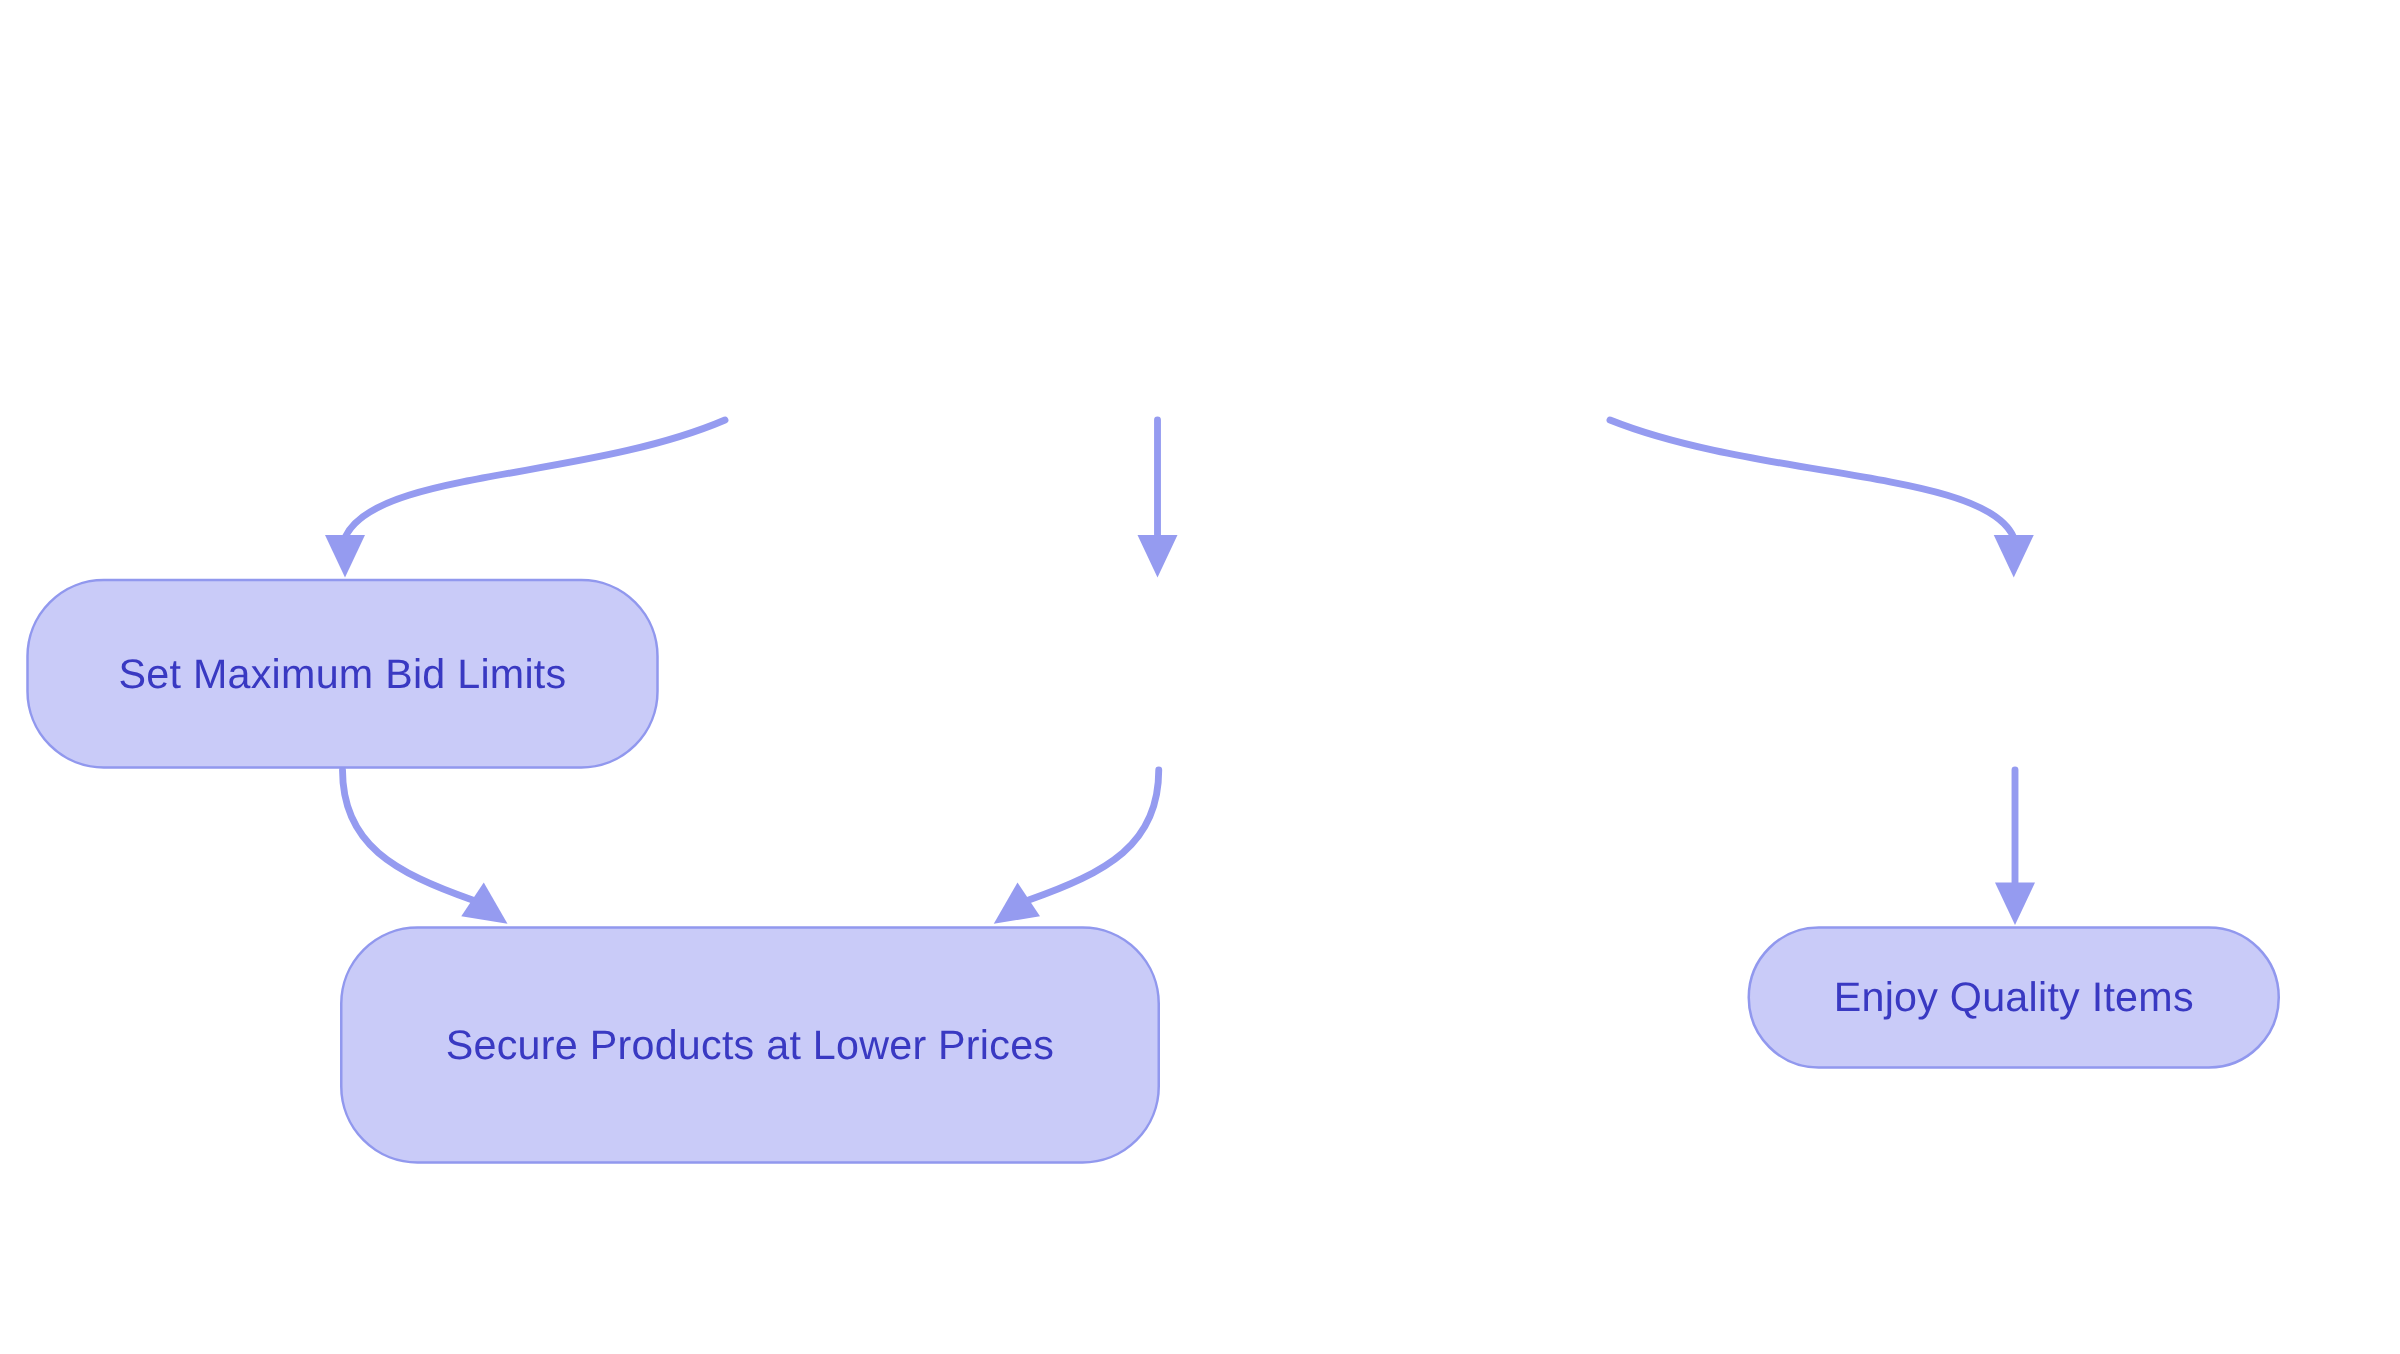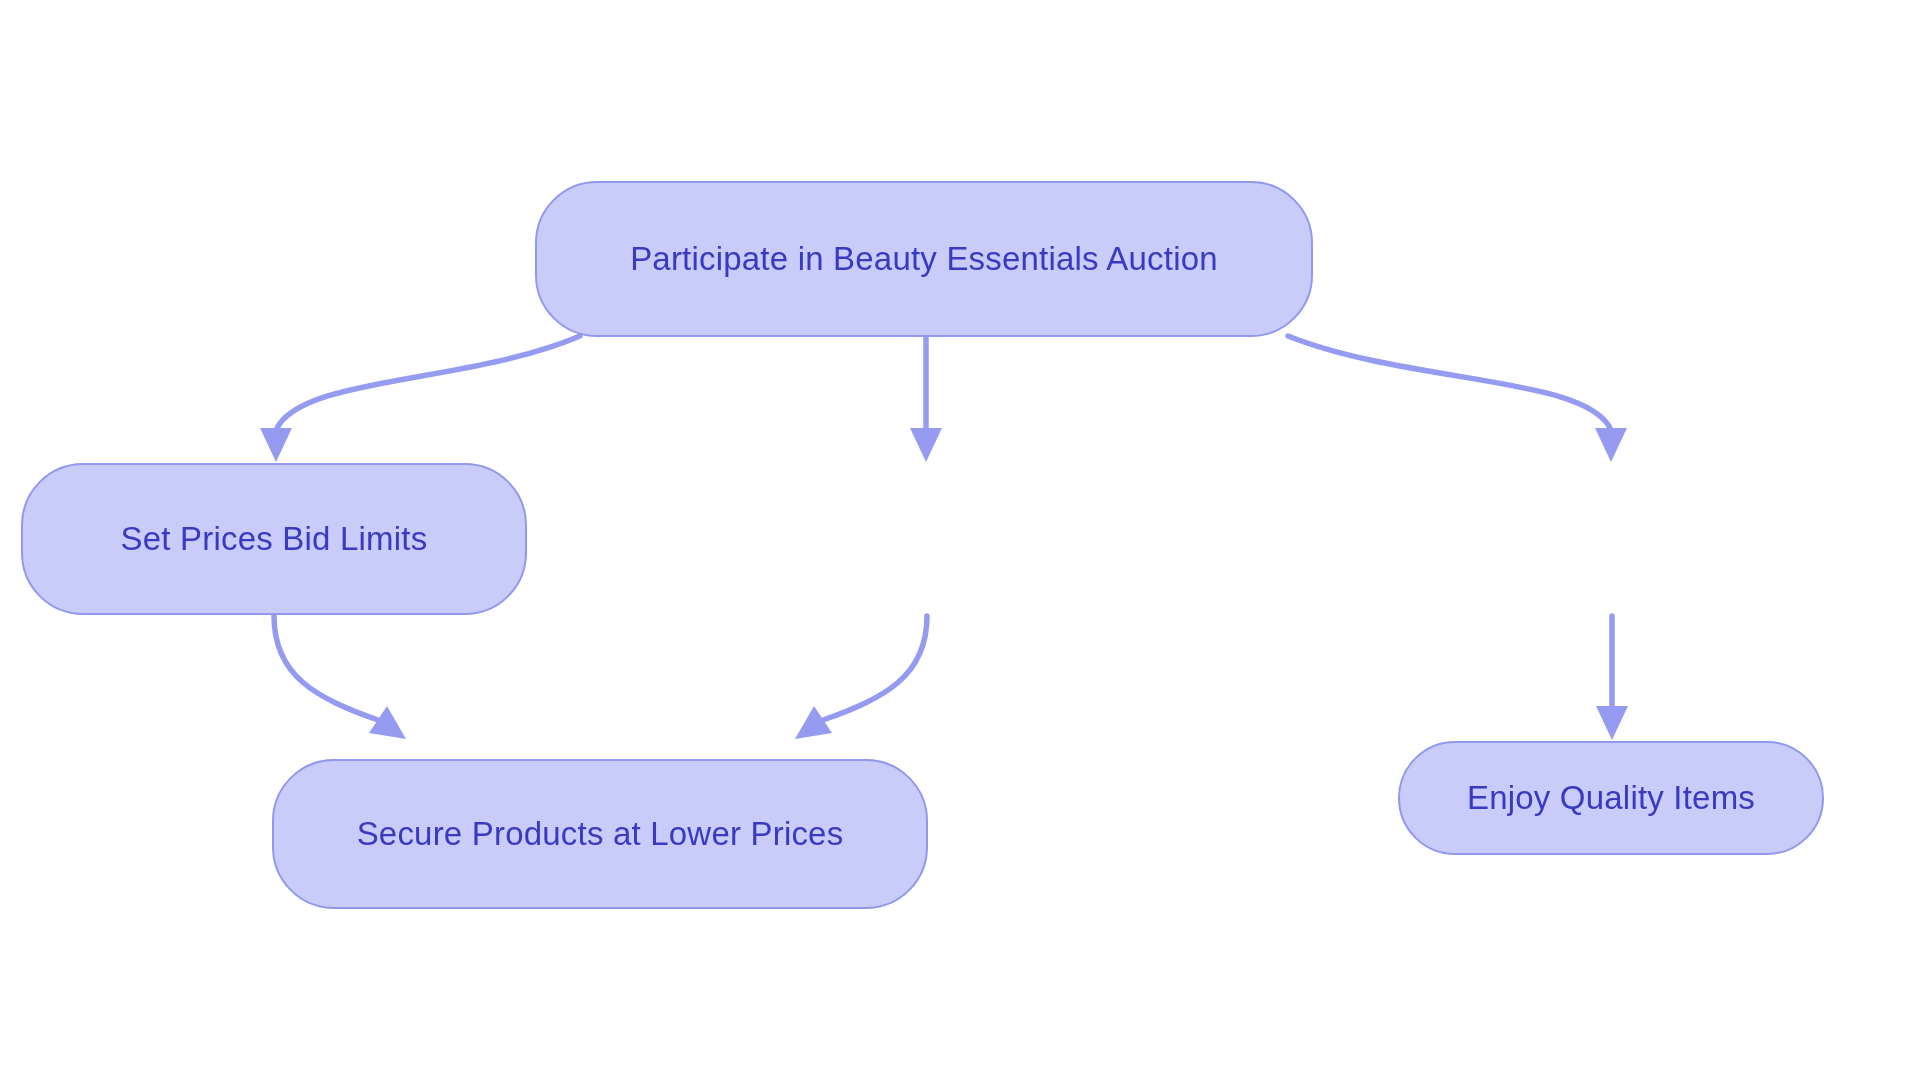--- a/index.html
+++ b/index.html
@@ -74,31 +74,28 @@
     <g>
       <path d="M 927 616 C 927 676, 885 698, 823 720"></path>
       <polygon points="814,706 832,733 795,739"></polygon>
     </g>
     <g>
       <path d="M 1612 616 L 1612 708"></path>
       <polygon points="1596,706 1628,706 1612,740"></polygon>
     </g>
   </svg>
 
-  <div class="node" style="left:535px; top:181px; width:778px; height:156px;">
-    <span>Participate in Beauty Essentials Auction</span>
-  </div>
 
   <div class="node" style="left:21px; top:463px; width:506px; height:152px;">
-    <span>Set Prices Bid Limits</span>
+    <span>Set Maximum Bid Limits</span>
   </div>
 
 
 
-  <div class="node" style="left:272px; top:741px; width:656px; height:150px;margin-top:18px;">
+  <div class="node" style="left:272px; top:741px; width:656px; height:190px;">
     <span>Secure Products at Lower Prices</span>
   </div>
 
   <div class="node" style="left:1398px; top:741px; width:426px; height:114px;">
     <span>Enjoy Quality Items</span>
   </div>
 
 </div>
 
 </body></html>

